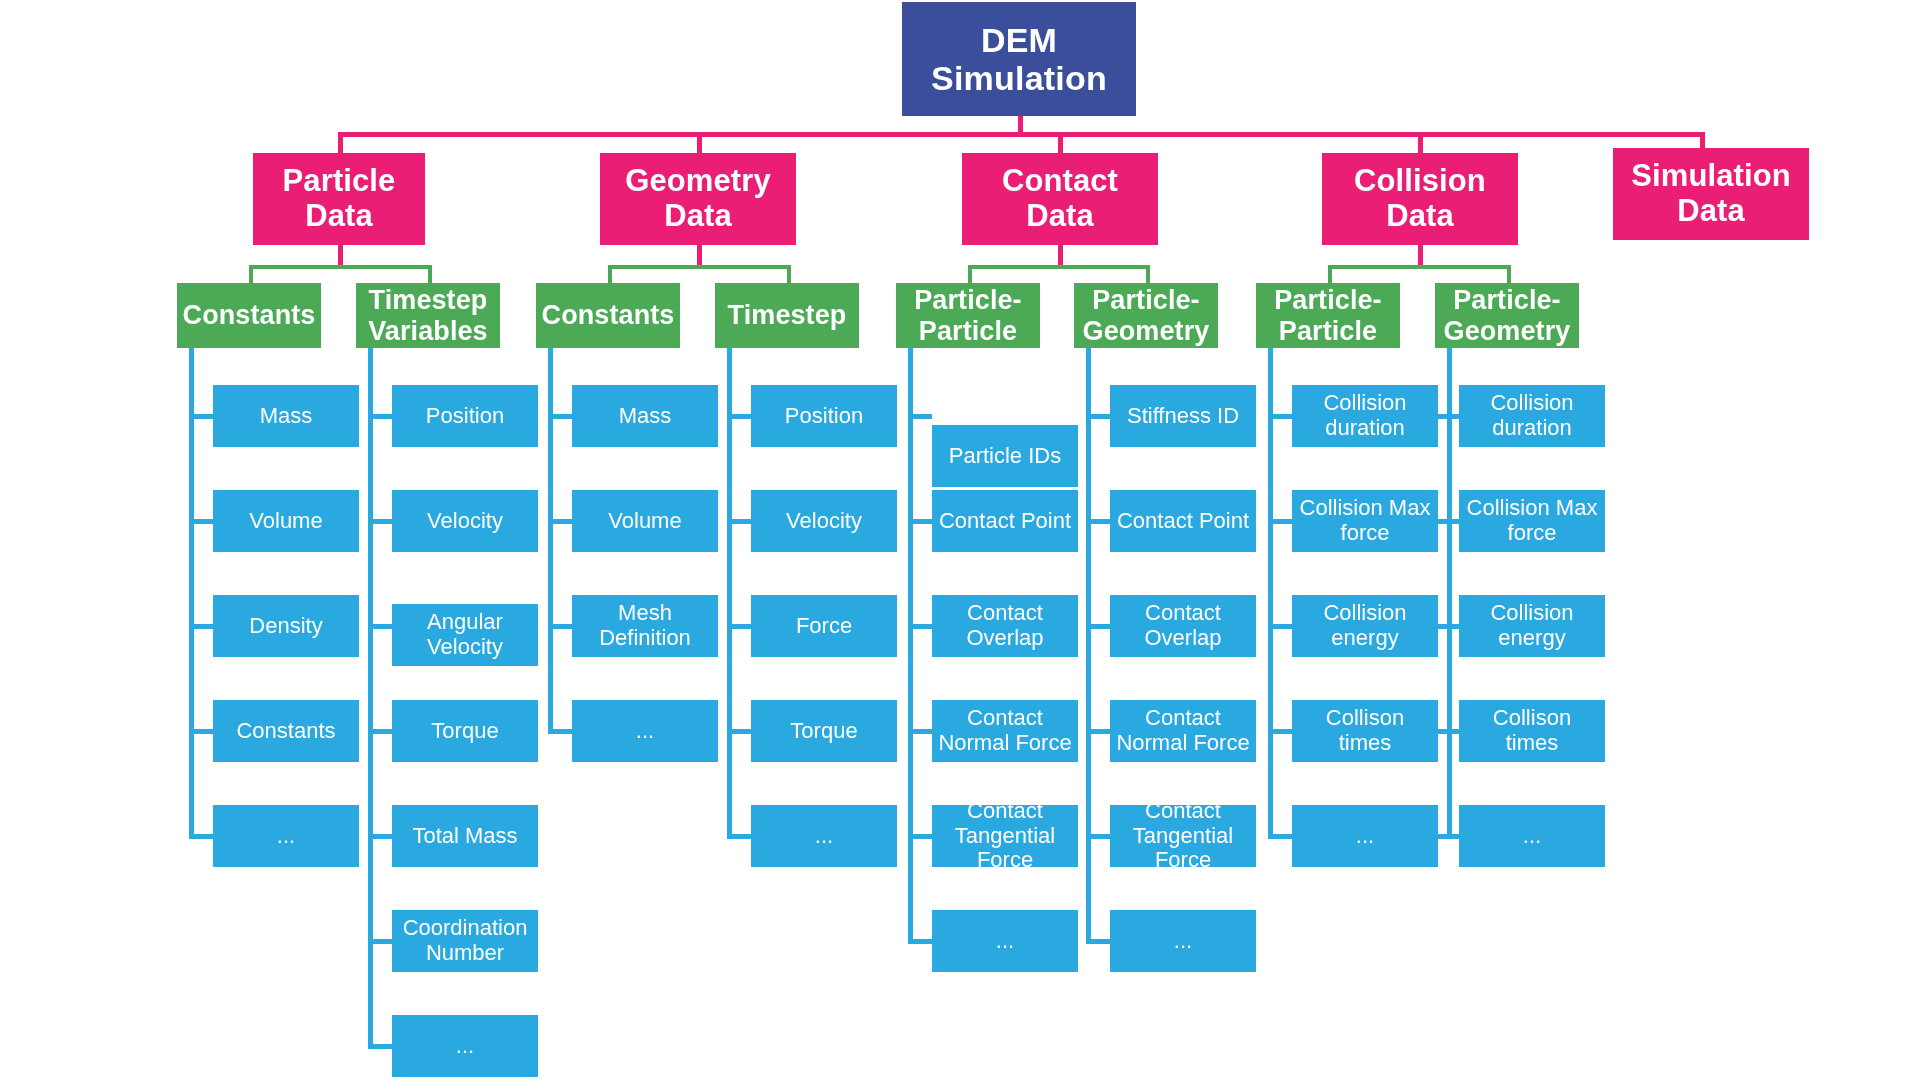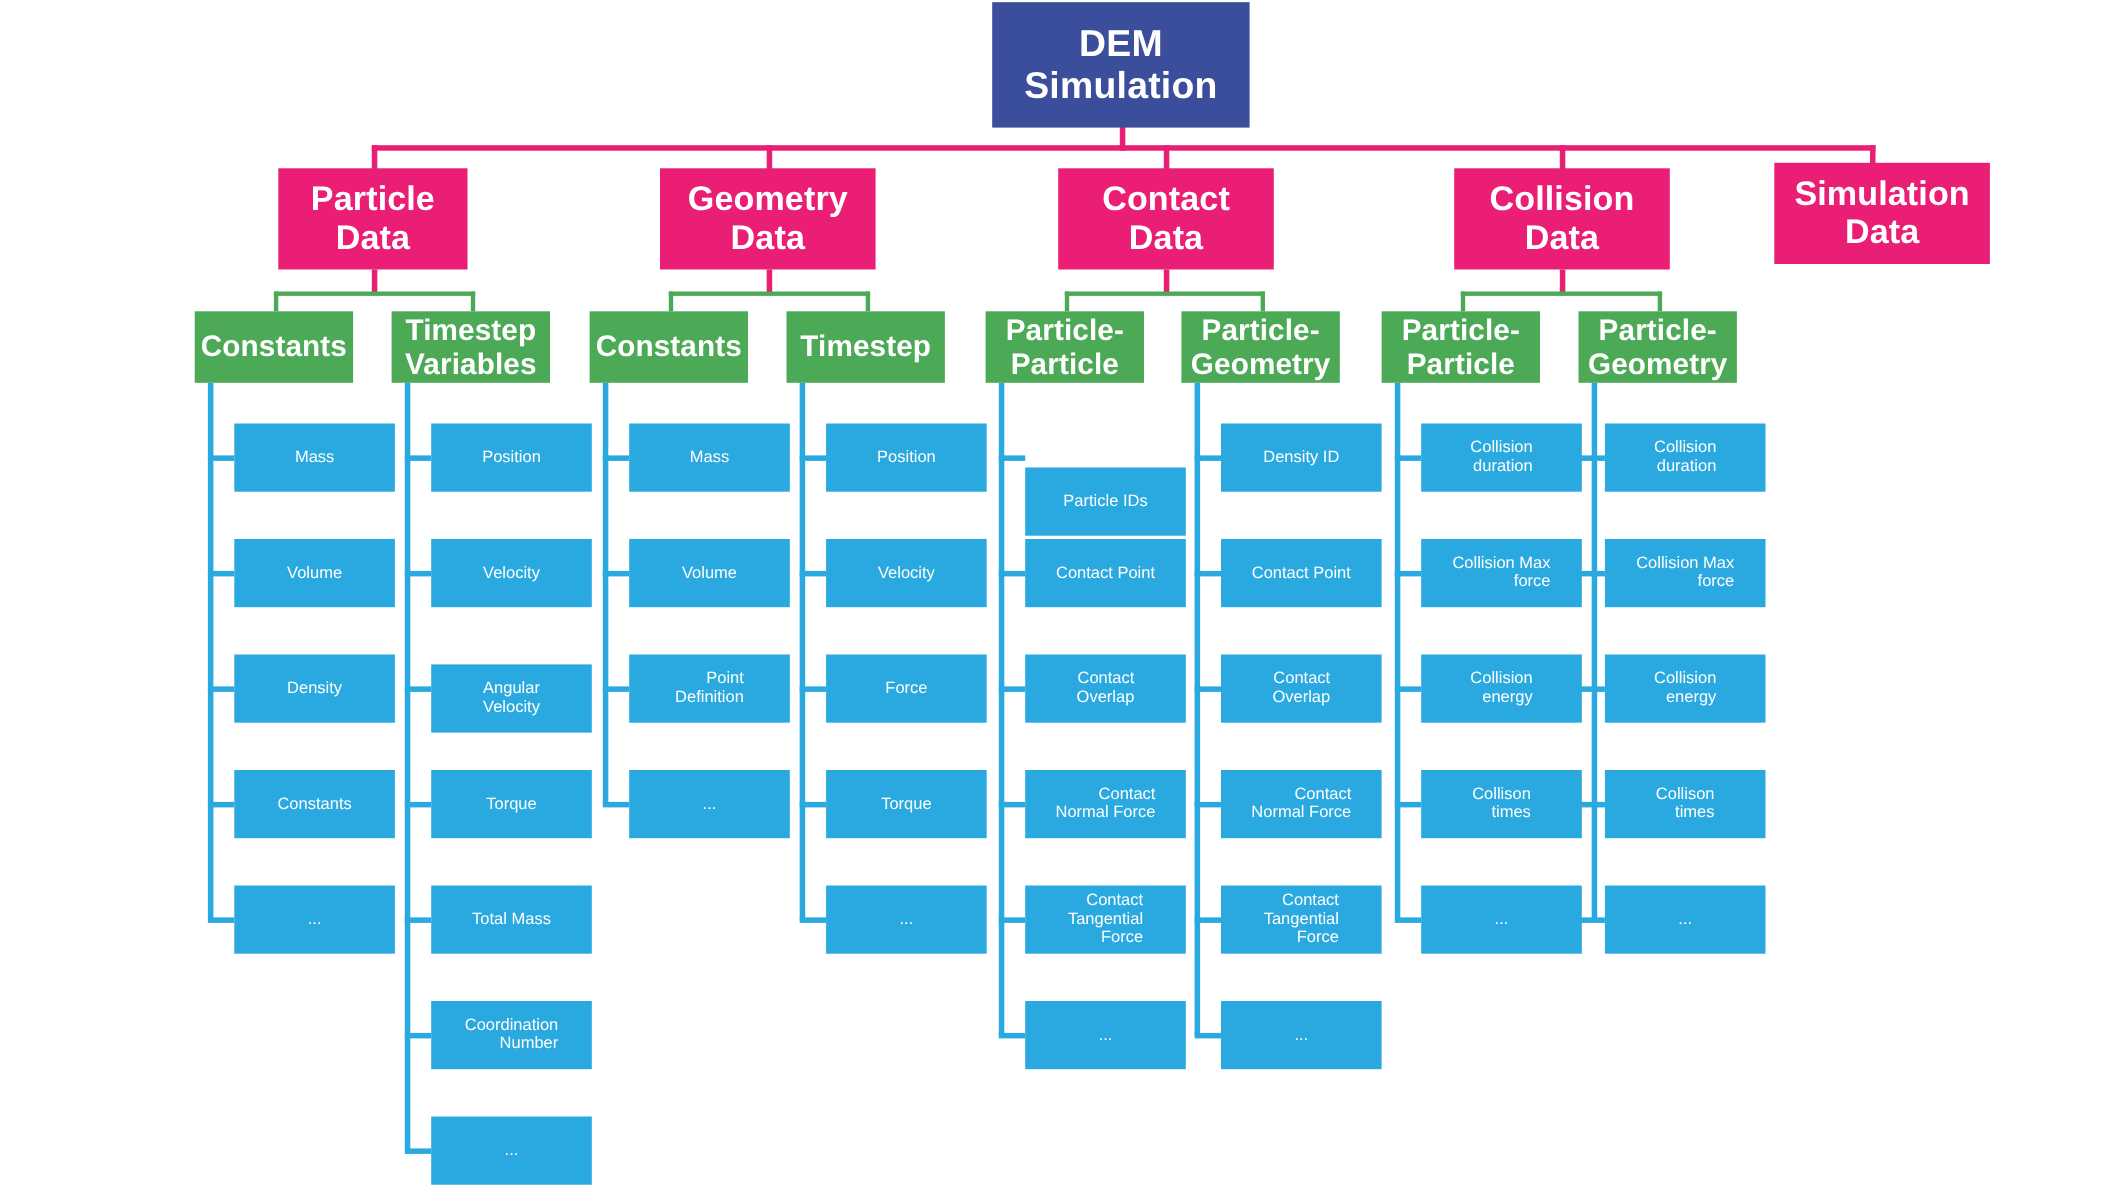--- a/index.html
+++ b/index.html
@@ -37,22 +37,21 @@
   }
   .lvl2{
     background:#4CAA57;
     font-weight:bold;
     font-size:27px;
     letter-spacing:.1px;
   }
   .leaf{
     background:#29A9E0;
     font-weight:normal;
-    font-size:15px;
-    text-align:right;
+    font-size:22px;
   }
 
   
   .ln{position:absolute;}
   .pink{background:#E91E74;}
   .green{background:#4CAA57;}
   .blue{background:#29A9E0;}
 </style>
 </head>
 <body>
@@ -188,39 +187,39 @@
       <div class="node leaf" style="left: 392px; top: 490px; width: 146px; height: 62px;">Velocity</div>
       <div class="node leaf" style="left: 392px; top: 604px; width: 146px; height: 62px;">Angular
 Velocity</div>
       <div class="node leaf" style="left: 392px; top: 700px; width: 146px; height: 62px;">Torque</div>
       <div class="node leaf" style="left: 392px; top: 805px; width: 146px; height: 62px;">Total Mass</div>
       <div class="node leaf" style="left: 392px; top: 910px; width: 146px; height: 62px;">Coordination
 Number</div>
       <div class="node leaf" style="left: 392px; top: 1015px; width: 146px; height: 62px;">...</div>
       <div class="node leaf" style="left: 572px; top: 385px; width: 146px; height: 62px;">Mass</div>
       <div class="node leaf" style="left: 572px; top: 490px; width: 146px; height: 62px;">Volume</div>
-      <div class="node leaf" style="left: 572px; top: 595px; width: 146px; height: 62px;">Point
+      <div class="node leaf" style="left: 572px; top: 595px; width: 146px; height: 62px;">Mesh
 Definition</div>
       <div class="node leaf" style="left: 572px; top: 700px; width: 146px; height: 62px;">...</div>
       <div class="node leaf" style="left: 751px; top: 385px; width: 146px; height: 62px;">Position</div>
       <div class="node leaf" style="left: 751px; top: 490px; width: 146px; height: 62px;">Velocity</div>
       <div class="node leaf" style="left: 751px; top: 595px; width: 146px; height: 62px;">Force</div>
       <div class="node leaf" style="left: 751px; top: 700px; width: 146px; height: 62px;">Torque</div>
       <div class="node leaf" style="left: 751px; top: 805px; width: 146px; height: 62px;">...</div>
       <div class="node leaf" style="left: 932px; top: 385px; width: 146px; height: 62px; margin-top: 40px;">Particle IDs</div>
       <div class="node leaf" style="left: 932px; top: 490px; width: 146px; height: 62px;">Contact Point</div>
       <div class="node leaf" style="left: 932px; top: 595px; width: 146px; height: 62px;">Contact
 Overlap</div>
       <div class="node leaf" style="left: 932px; top: 700px; width: 146px; height: 62px;">Contact
 Normal Force</div>
       <div class="node leaf" style="left: 932px; top: 805px; width: 146px; height: 62px;">Contact
 Tangential
 Force</div>
       <div class="node leaf" style="left: 932px; top: 910px; width: 146px; height: 62px;">...</div>
-      <div class="node leaf" style="left: 1110px; top: 385px; width: 146px; height: 62px;">Density ID</div>
+      <div class="node leaf" style="left: 1110px; top: 385px; width: 146px; height: 62px;">Stiffness ID</div>
       <div class="node leaf" style="left: 1110px; top: 490px; width: 146px; height: 62px;">Contact Point</div>
       <div class="node leaf" style="left: 1110px; top: 595px; width: 146px; height: 62px;">Contact
 Overlap</div>
       <div class="node leaf" style="left: 1110px; top: 700px; width: 146px; height: 62px;">Contact
 Normal Force</div>
       <div class="node leaf" style="left: 1110px; top: 805px; width: 146px; height: 62px;">Contact
 Tangential
 Force</div>
       <div class="node leaf" style="left: 1110px; top: 910px; width: 146px; height: 62px;">...</div>
       <div class="node leaf" style="left: 1292px; top: 385px; width: 146px; height: 62px;">Collision

